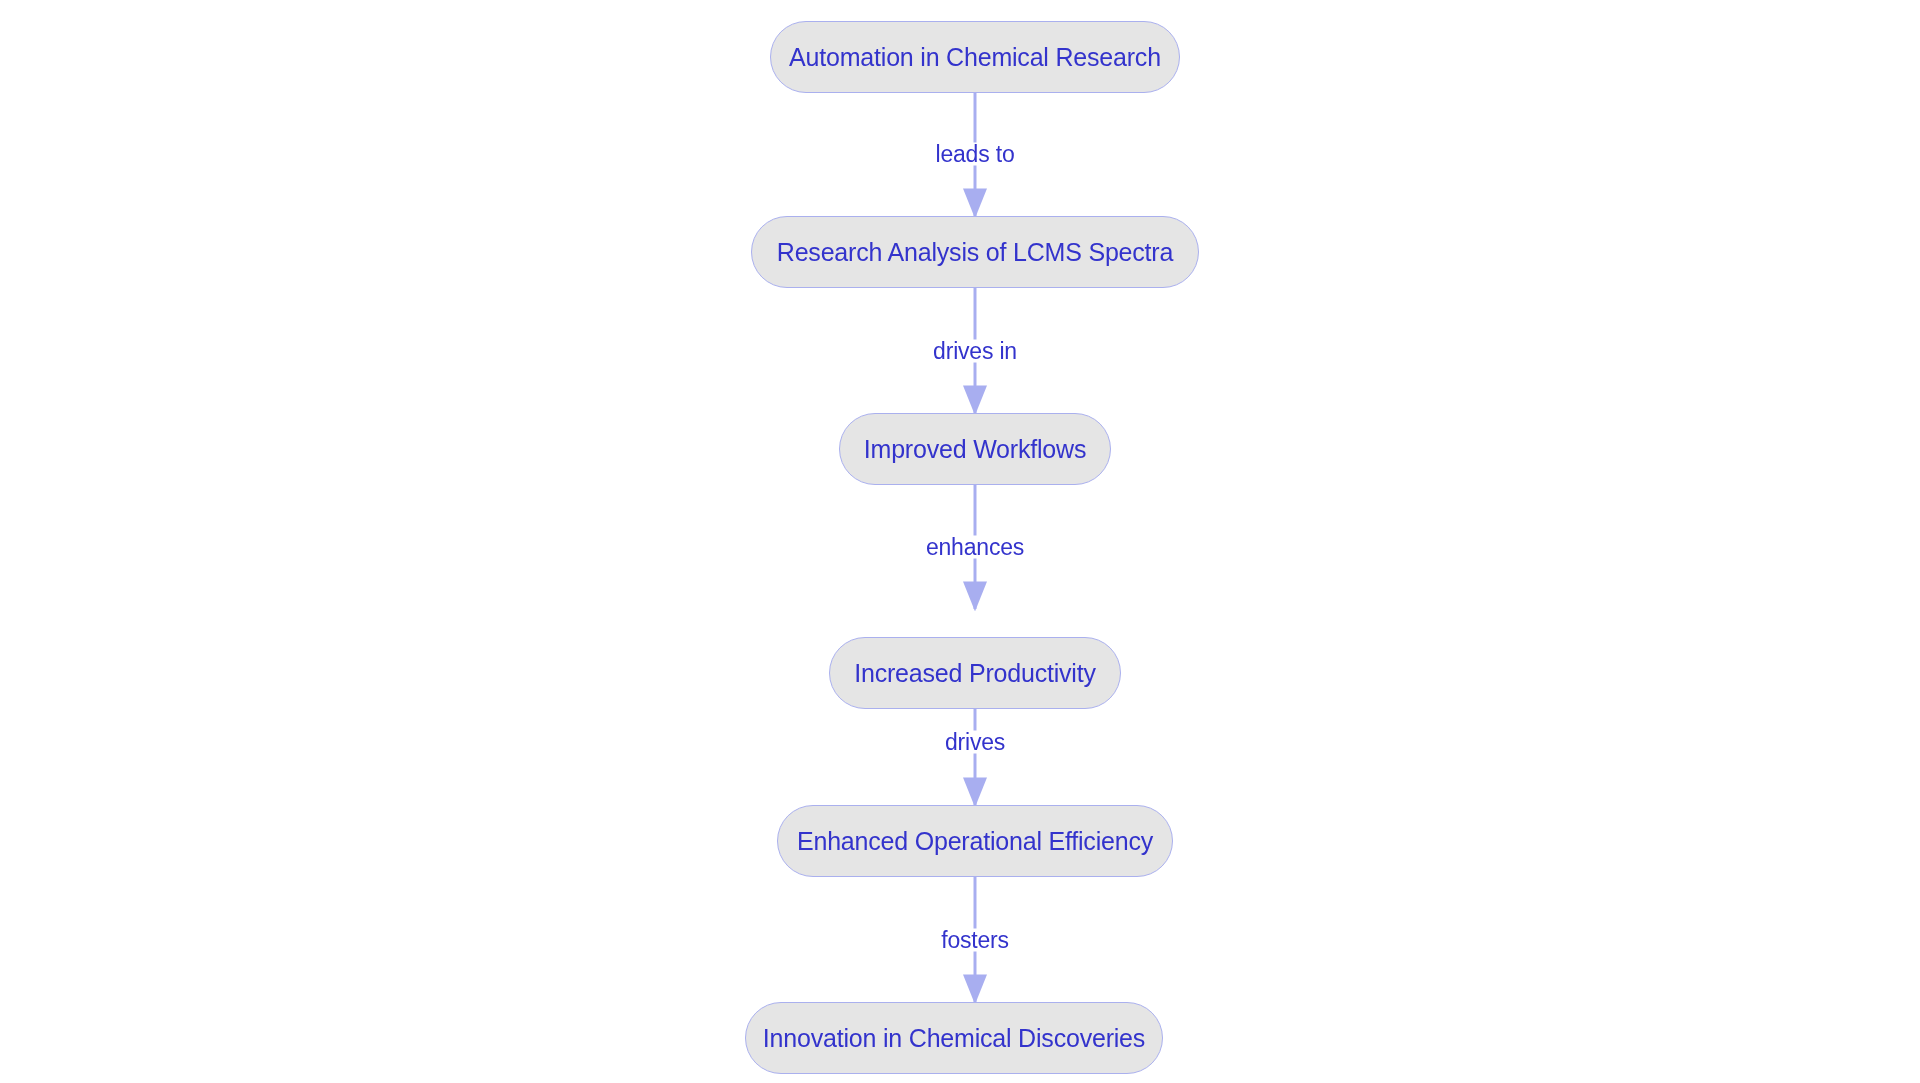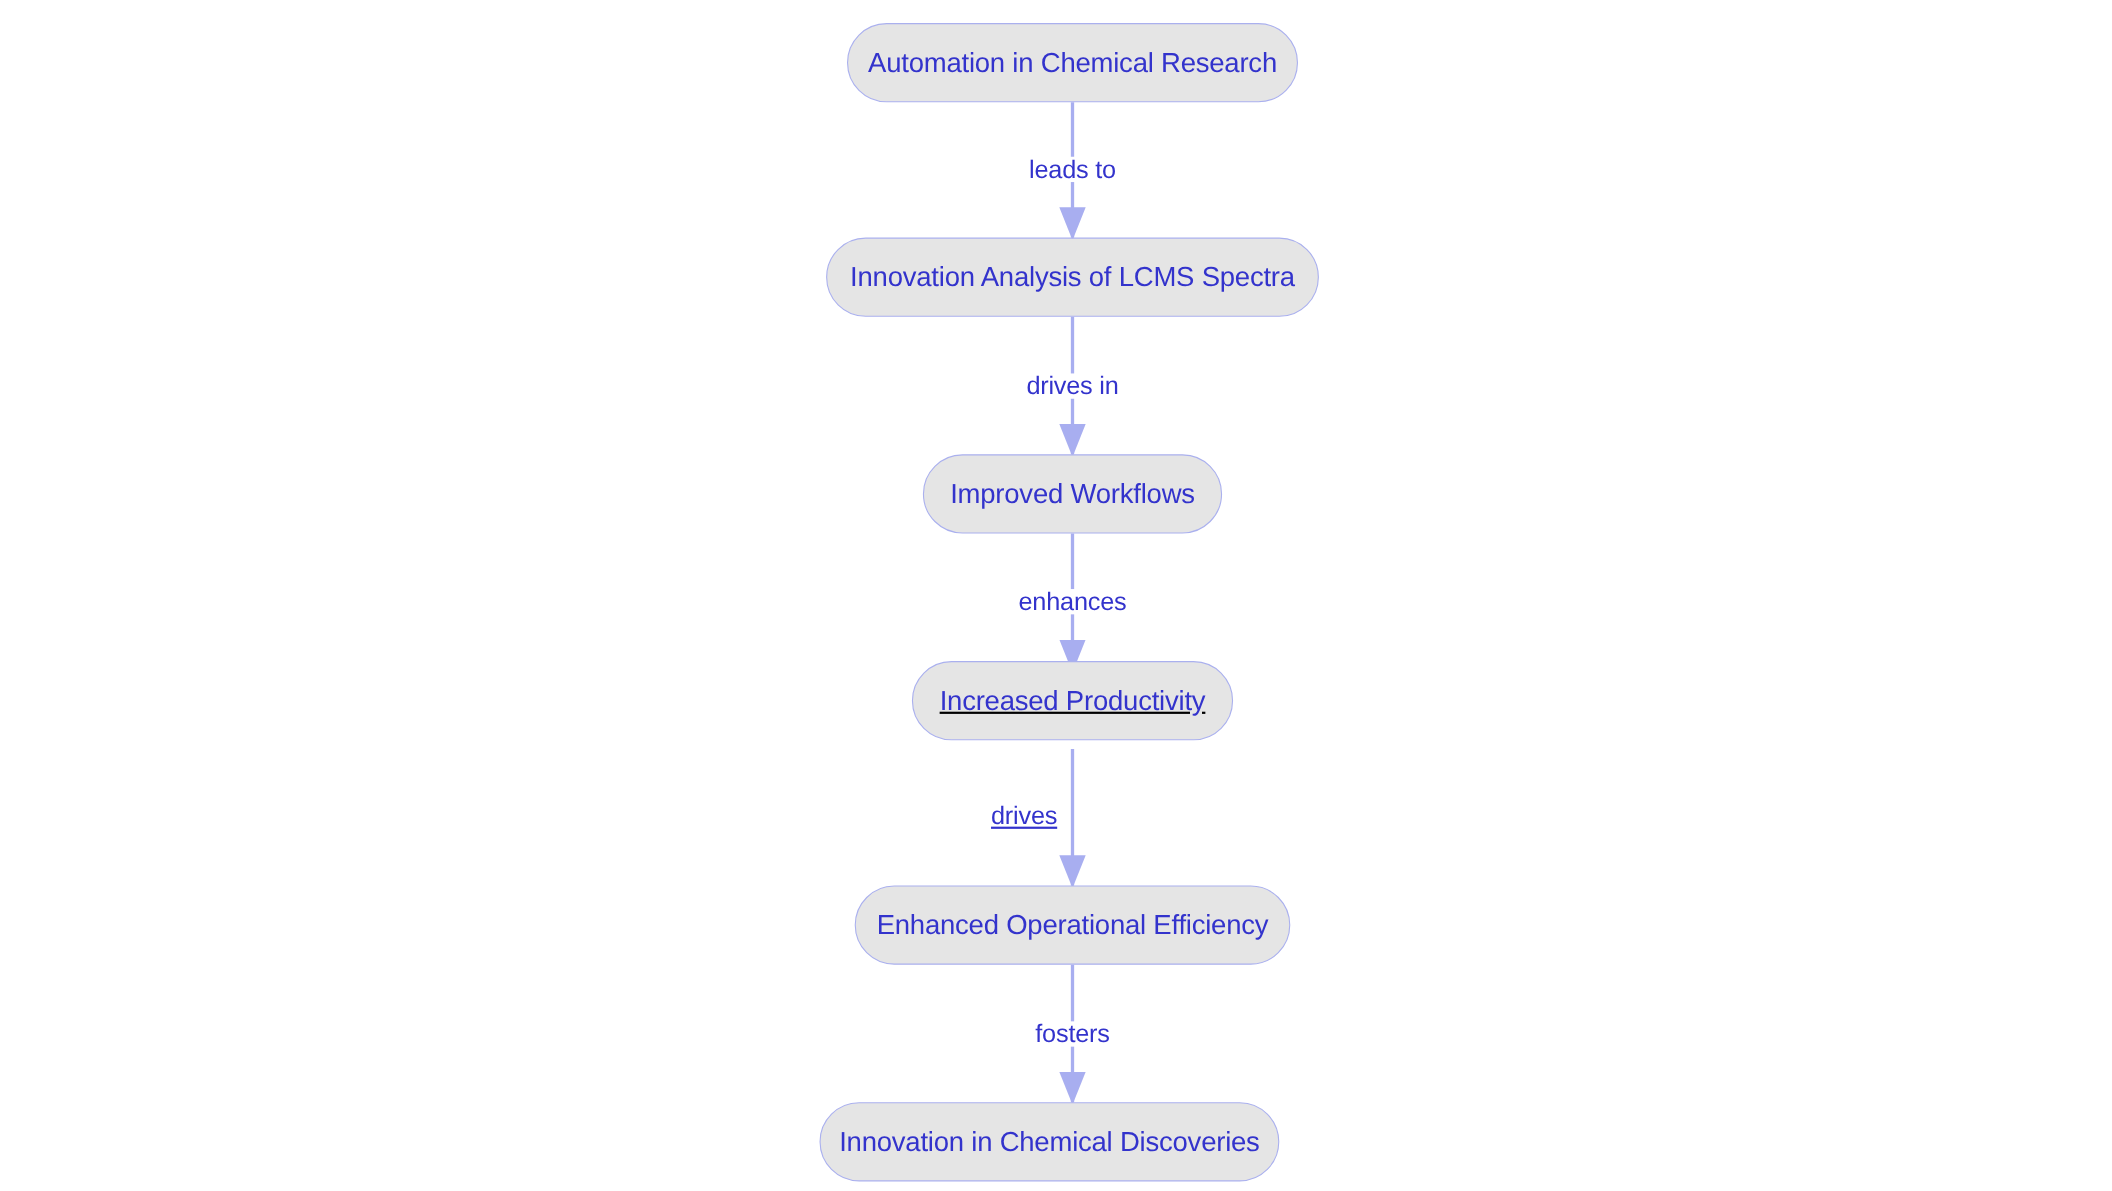--- a/index.html
+++ b/index.html
@@ -82,34 +82,34 @@
         <line x1="975" y1="485" x2="975" y2="609" stroke="#a8aef0" stroke-width="3" marker-end="url(#arrowhead)"></line>
         <line x1="975" y1="681" x2="975" y2="805" stroke="#a8aef0" stroke-width="3" marker-end="url(#arrowhead)"></line>
         <line x1="975" y1="877" x2="975" y2="1002" stroke="#a8aef0" stroke-width="3" marker-end="url(#arrowhead)"></line>
       </g>
   </svg>
 
   <div id="edge-labels">
       <div class="edge-label" style="left: 975px; top: 154px; text-align: center;">leads to</div>
       <div class="edge-label" style="left: 975px; top: 351px;">drives in</div>
       <div class="edge-label" style="left: 975px; top: 547px;">enhances</div>
-      <div class="edge-label" style="left: 931px; top: 742px; text-decoration: underline;">drives</div>
+      <div class="edge-label" style="left: 975px; top: 742px;">drives</div>
       <div class="edge-label" style="left: 975px; top: 940px;">fosters</div>
     </div>
   <div id="nodes">
       <div class="node" style="left: 975px; top: 21px; width: 410px;">
         <span class="node-label">Automation in Chemical Research</span>
       </div>
       <div class="node" style="left: 975px; top: 216px; width: 448px;">
-        <span class="node-label">Innovation Analysis of LCMS Spectra</span>
+        <span class="node-label">Research Analysis of LCMS Spectra</span>
       </div>
       <div class="node" style="left: 975px; top: 413px; width: 272px;">
         <span class="node-label">Improved Workflows</span>
       </div>
-      <div class="node" style="left: 975px; top: 601px; width: 292px; text-decoration: underline;">
+      <div class="node" style="left: 975px; top: 637px; width: 292px;">
         <span class="node-label">Increased Productivity</span>
       </div>
       <div class="node" style="left: 975px; top: 805px; width: 396px;">
         <span class="node-label">Enhanced Operational Efficiency</span>
       </div>
       <div class="node" style="left: 954px; top: 1002px; width: 418px;">
         <span class="node-label">Innovation in Chemical Discoveries</span>
       </div>
     </div>
 

